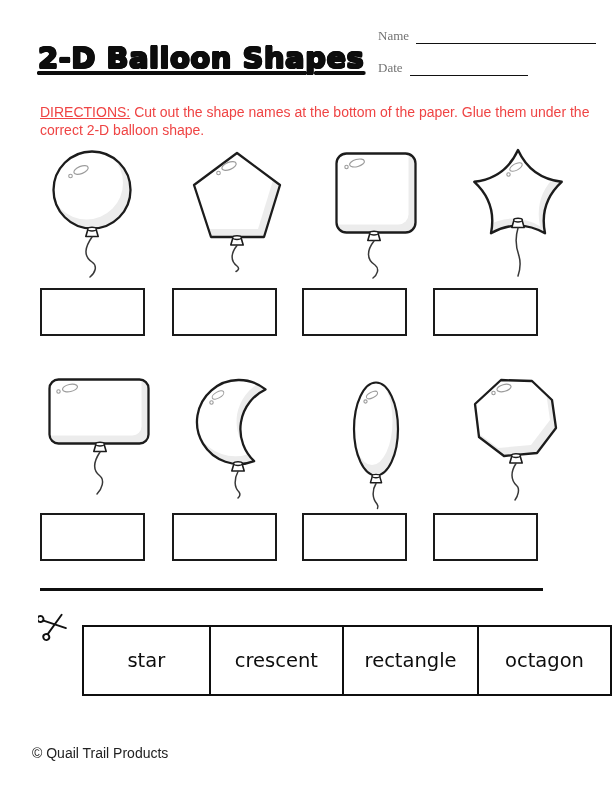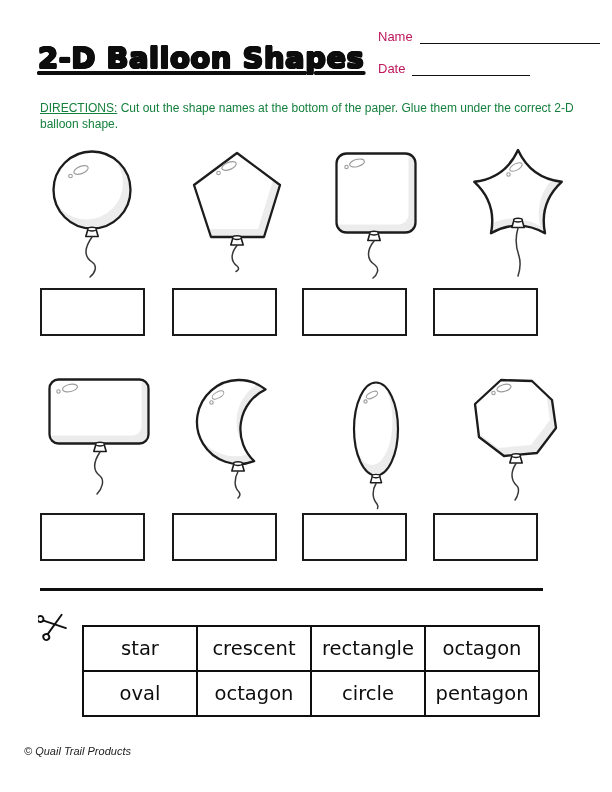--- a/index.html
+++ b/index.html
@@ -8,47 +8,47 @@
   .abs{position:absolute;}
 
   
   .title{left:38px;top:22px;font-family:"DejaVu Sans",sans-serif;font-weight:bold;
          font-size:29px;letter-spacing:0.5px;color:#0d0d0d;white-space:nowrap;
          text-shadow:1px 0 0 #0d0d0d,-1px 0 0 #0d0d0d,0 1px 0 #0d0d0d,0 -1px 0 #0d0d0d,
                      .7px .7px 0 #0d0d0d,-.7px .7px 0 #0d0d0d,.7px -.7px 0 #0d0d0d,-.7px -.7px 0 #0d0d0d;}
   .title span{text-decoration:underline;text-decoration-thickness:2px;text-underline-offset:4px;}
 
   
-  .meta-row{display:flex;align-items:flex-end;gap:7px;font-size:13px;color:#be185d;}
+  .meta-row{display:flex;align-items:flex-end;gap:7px;font-size:13px;color:#737373;font-family:Liberation Serif, serif;}
   .meta-line{border-bottom:1.5px solid #111;height:15px;}
   .name-row{left:378px;top:28px;}
   .date-row{left:378px;top:60px;align-items:flex-end;}
   .name-line{width:180px;}
   .date-line{width:118px;}
 
   
-  .directions{left:40px;top:89px;width:552px;font-size:12px;line-height:1.32;color:#15803d;}
+  .directions{left:40px;top:89px;width:552px;font-size:14px;line-height:1.32;color:#ef4444;}
   .dlabel{text-decoration:underline;}
 
   
   .balloon{position:absolute;}
 
   
   .abox{position:absolute;width:101px;height:44px;border:2.5px solid #1a1a1a;background:#fff;}
 
   
   .cutline{left:40px;top:588px;width:503px;height:3px;background:#0f0f0f;}
 
   
   .wordbank{position:absolute;left:82px;top:625px;border-collapse:collapse;table-layout:fixed;
             border:2.5px solid #0f0f0f;}
   .wordbank td{width:112px;height:43px;border:2px solid #0f0f0f;text-align:center;vertical-align:middle;
-               font-family:"DejaVu Sans",sans-serif;font-size:19.5px;color:#0d0d0d;padding:0;}
-
-  .footer{left:24px;top:745px;font-size:11px;color:#222;font-style:italic;}
+               font-family:"DejaVu Sans",sans-serif;font-size:19.5px;color:#0d0d0d;padding:12px;}
+
+  .footer{left:32px;top:745px;font-size:14px;color:#222;}
 </style>
 </head>
 <body>
 
 <div class="page">
 
   <svg width="0" height="0" style="position:absolute" aria-hidden="true">
     <defs>
       <g id="knotg">
         <path d="M-4,0.6 L4,0.6 L6.2,8 L-6.2,8 Z" fill="#fff" stroke="#1c1c1c" stroke-width="1.6" stroke-linejoin="round"></path>
@@ -238,24 +238,18 @@
   </svg>
 
   <table class="wordbank">
     <tbody>
         <tr>
       <td>star</td>
       <td>crescent</td>
       <td>rectangle</td>
       <td>octagon</td>
     </tr>
-    <tr>
-      <td>oval</td>
-      <td>octagon</td>
-      <td>circle</td>
-      <td>pentagon</td>
-    </tr>
   </tbody>
     </table>
 
   <div class="abs footer">© Quail Trail Products</div>
 
 </div>
 
 </body></html>

